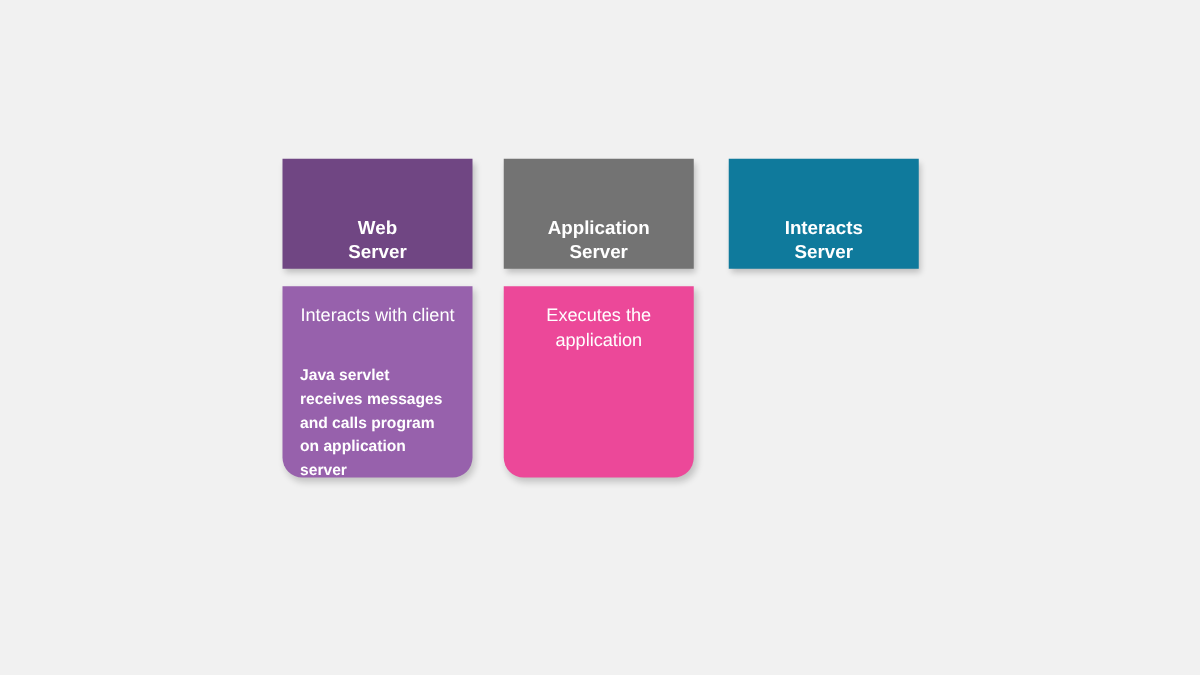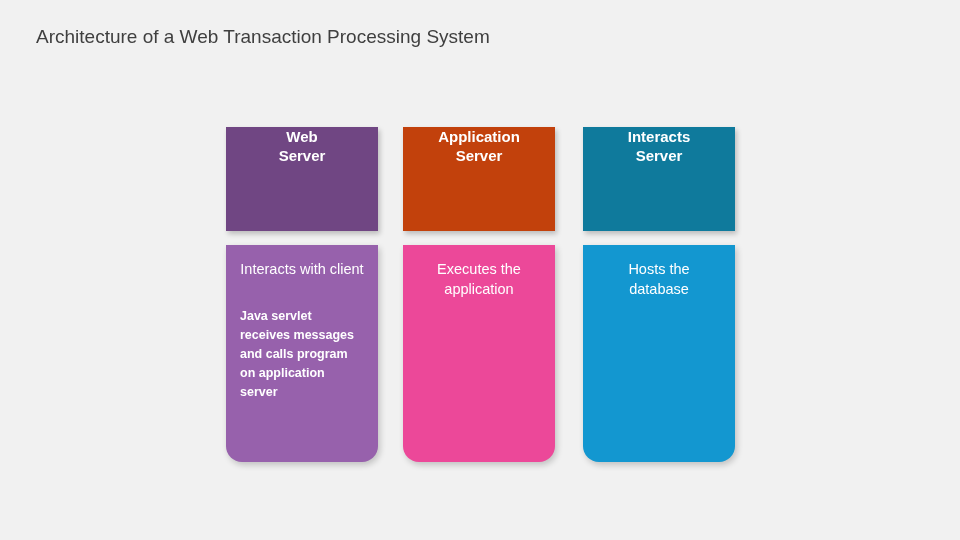--- a/index.html
+++ b/index.html
@@ -52,39 +52,39 @@
   .column {
     position: absolute;
     top: 0;
     width: 152px;
   }
   .column.col-0 { left: 0px; }
   .column.col-1 { left: 177px; }
   .column.col-2 { left: 357px; }
 
   .card-header {
-    height: 104px;
+    height: 88px;
     box-sizing: border-box;
     display: flex;
-    align-items: flex-start;
+    align-items: flex-end;
     justify-content: center;
     padding: 0 8px 4px 8px;
     box-shadow: 2px 3px 5px rgba(0,0,0,0.22);
   }
   .card-header-text {
     color: #ffffff;
     font-size: 15px;
     font-weight: bold;
     line-height: 19px;
     text-align: center;
   }
 
   .card-body {
     margin-top: 14px;
-    height: 217px;
+    height: 153px;
     box-sizing: border-box;
     border-radius: 0 0 16px 16px;
     padding: 14px 14px 10px 14px;
     box-shadow: 2px 3px 6px rgba(0,0,0,0.20);
     overflow: hidden;
   }
   .card-subhead {
     color: #ffffff;
     font-size: 14.5px;
     font-weight: normal;
@@ -98,56 +98,51 @@
     font-weight: bold;
     line-height: 19px;
     text-align: left;
     margin: 28px 0 0 0;
   }
 </style>
 </head>
 <body style="background: rgb(241, 241, 241);">
 
 <div class="slide-header">
-  <h2 class="slide-subtitle">Architecture of a Web Transaction Processing System</h2>
 </div>
 
 <div class="columns">
 
   <div class="column col-0">
     <div class="card-header" style="background: rgb(112, 70, 131);">
       <div class="card-header-text">
         <span>Web</span><br>
         <span>Server</span>
       </div>
     </div>
     <div class="card-body" style="background: rgb(151, 97, 172);">
       <p class="card-subhead">Interacts with client</p>
       <p class="card-text">Java servlet receives messages and calls program on application server</p>
     </div>
   </div>
 
   <div class="column col-1">
-    <div class="card-header" style="background: #c2410c;">
+    <div class="card-header" style="background: #737373;">
       <div class="card-header-text">
         <span>Application</span><br>
         <span>Server</span>
       </div>
     </div>
     <div class="card-body" style="background: #ec4899;">
       <p class="card-subhead">Executes the application</p>
     </div>
   </div>
 
   <div class="column col-2">
     <div class="card-header" style="background: rgb(15, 122, 156);">
       <div class="card-header-text">
         <span>Interacts</span><br>
         <span>Server</span>
       </div>
     </div>
-    <div class="card-body" style="background: rgb(19, 151, 208);">
-      <p class="card-subhead">Hosts the database</p>
-
-    </div>
   </div>
 
 </div>
 
 </body></html>

